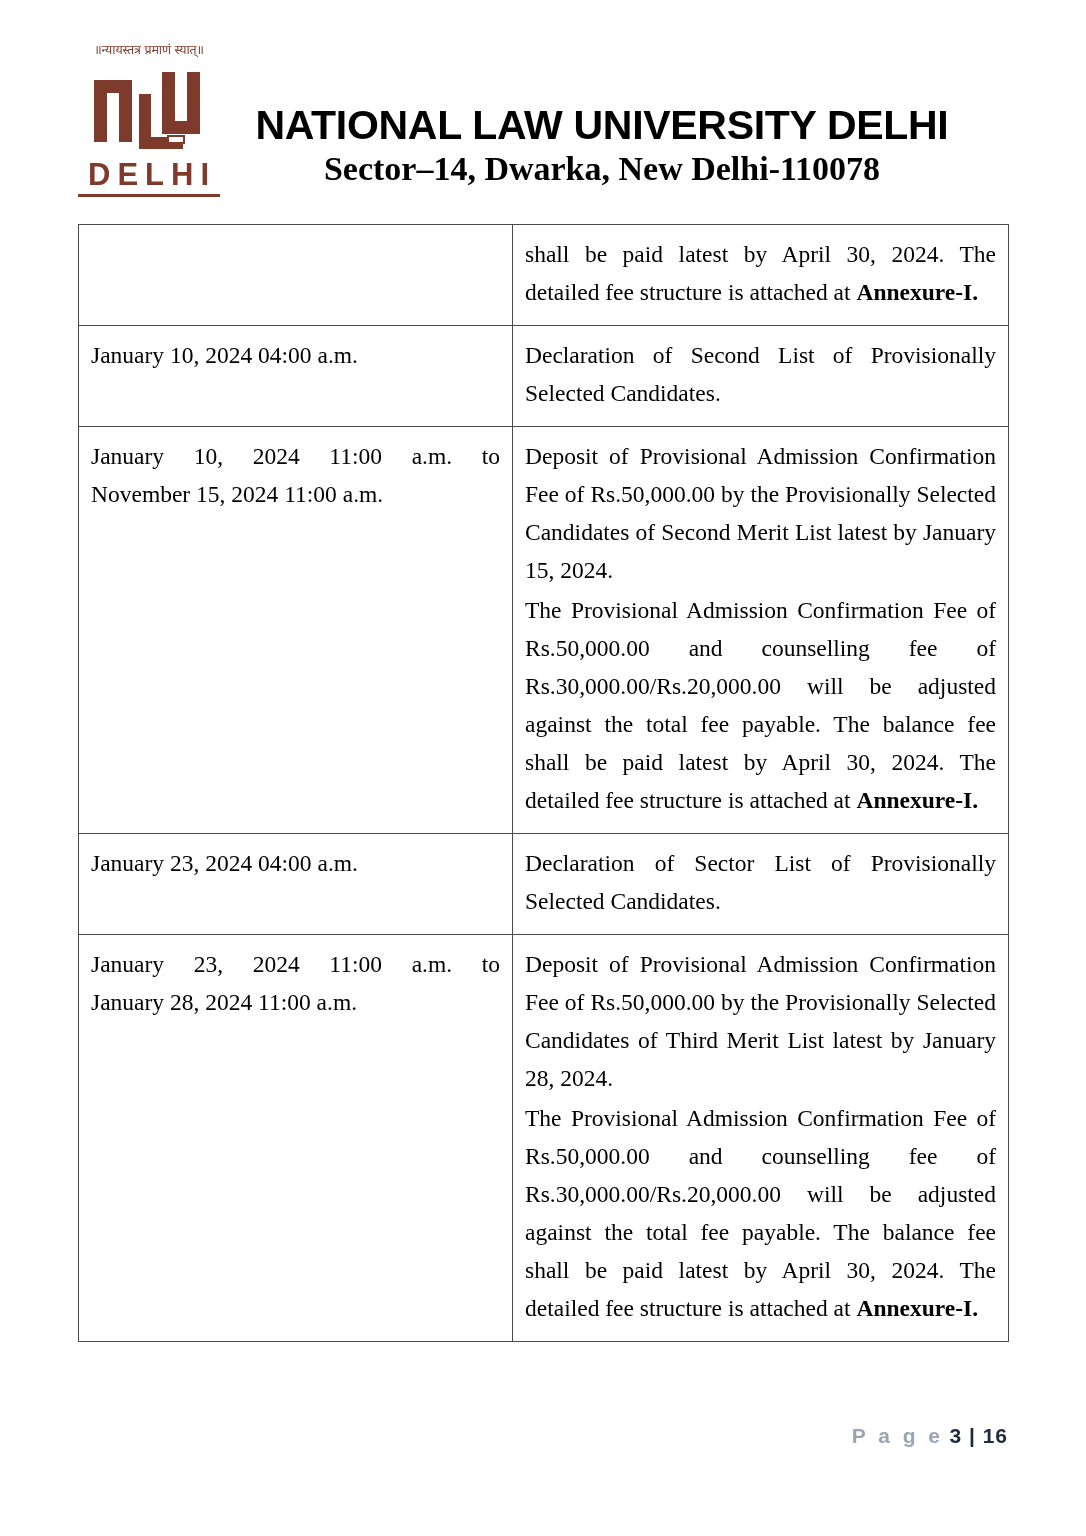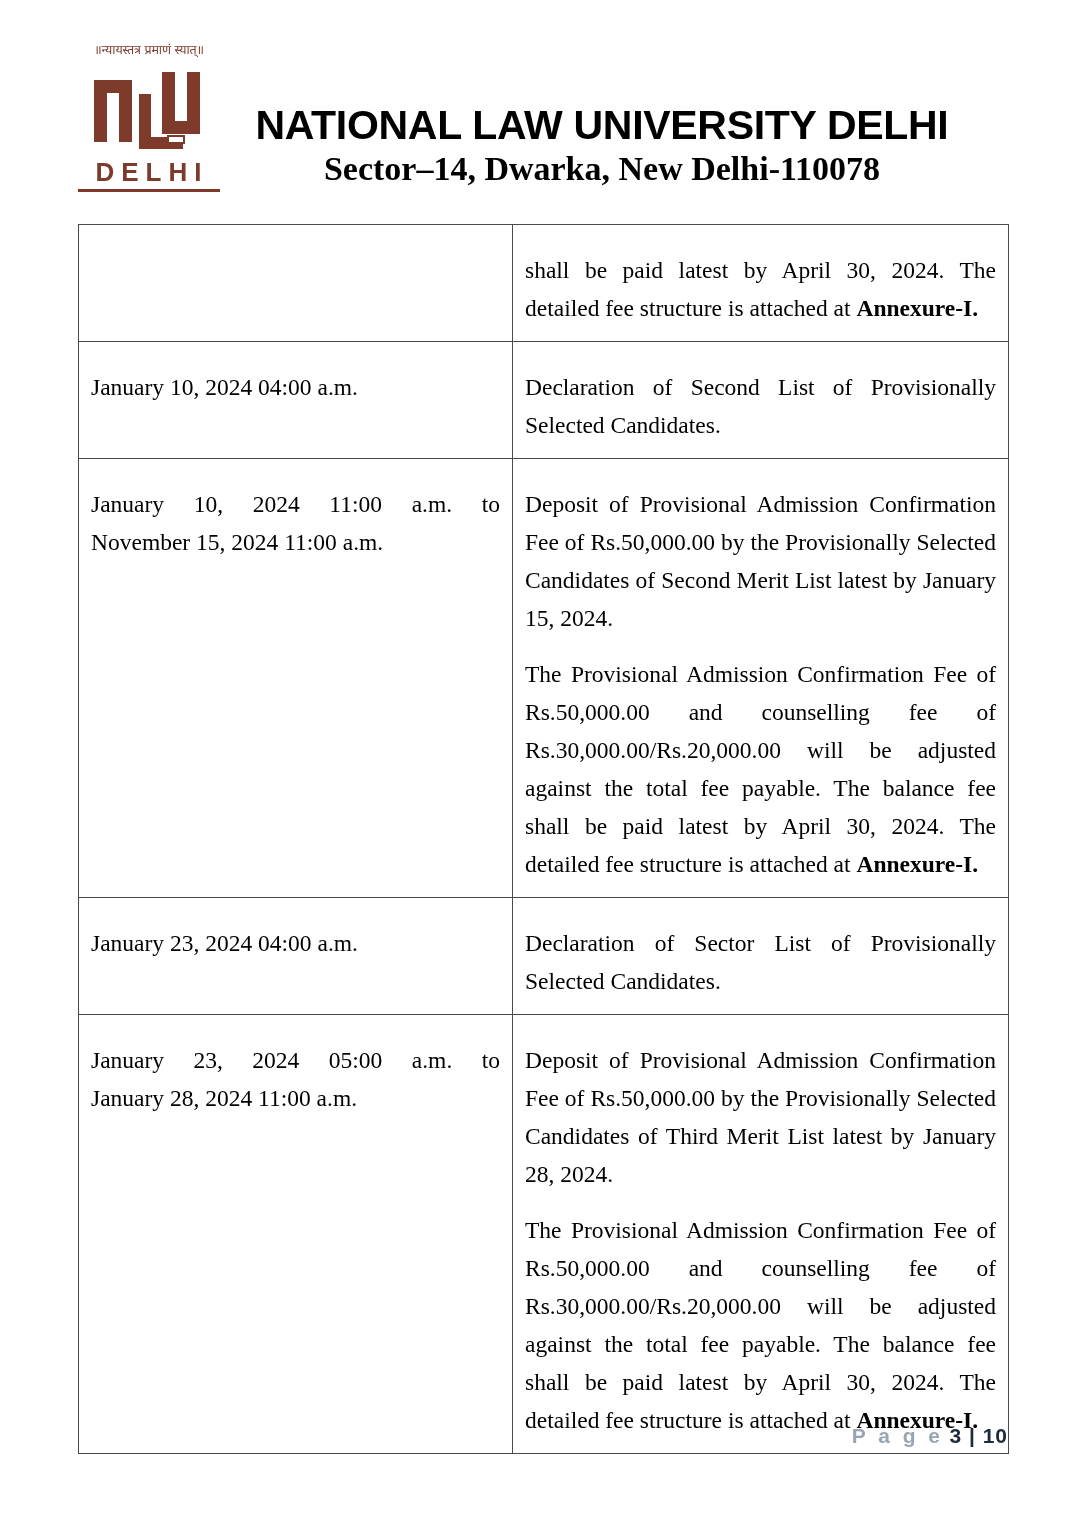--- a/index.html
+++ b/index.html
@@ -42,21 +42,21 @@
   }
   .logo-mark {
     position: relative;
     width: 146px;
     height: 96px;
     margin-top: 5px;
   }
   .logo-mark svg { display: block; }
   .logo-delhi {
     font-family: "Liberation Sans", "DejaVu Sans", sans-serif;
-    font-size: 26px;
+    font-size: 31px;
     font-weight: 700;
     color: #7E3B2C;
     letter-spacing: 7px;
     line-height: 1;
     margin-top: 1px;
     padding-left: 6px;
   }
   .logo-rule {
     width: 142px;
     height: 3px;
@@ -95,21 +95,21 @@
     position: absolute;
     left: 78px;
     top: 224px;
     width: 930px;
     border-collapse: collapse;
     table-layout: fixed;
   }
   .sched-table td {
     border: 1px solid #4a4a4a;
     vertical-align: top;
-    padding: 26px 12px 14px 12px;
+    padding: 10px 12px 14px 12px;
   }
   .col-date { width: 434px; }
   .col-desc { width: 496px; }
 
   .cell-date {
     font-size: 23.5px;
     line-height: 38px;
     color: #000000;
     text-align: justify;
     text-justify: inter-word;
@@ -129,21 +129,21 @@
     color: #000000;
     text-align: justify;
     text-justify: inter-word;
     hyphens: none;
   }
   .cell-desc p {
     margin: 0 0 0 0;
     text-align: justify;
   }
   .cell-desc p + p {
-    margin-top: 18px;
+    margin-top: 2px;
   }
   .cell-desc b {
     font-weight: 700;
   }
   .just-left { text-align-last: left; }
 
   
   .footer {
     position: absolute;
     left: 0;
@@ -236,30 +236,30 @@
         <td class="cell-date">
           <span class="line-plain">January 23, 2024 04:00 a.m.</span>
         </td>
         <td class="cell-desc">
           <p class="just-left">Declaration of Sector List of Provisionally Selected Candidates.</p>
         </td>
       </tr>
 
       <tr>
         <td class="cell-date">
-          <span class="line-to">January 23, 2024 05:00 a.m.   to</span>
+          <span class="line-to">January 23, 2024 11:00 a.m.   to</span>
           <span class="line-plain">January 28, 2024 11:00 a.m.</span>
         </td>
         <td class="cell-desc">
           <p class="just-left">Deposit of Provisional Admission Confirmation Fee of Rs.50,000.00 by the Provisionally Selected Candidates of Third Merit List latest by January 28, 2024.</p>
           <p class="just-left"><span>The Provisional Admission Confirmation Fee of Rs.50,000.00 and counselling fee of Rs.30,000.00/Rs.20,000.00 will be adjusted against the total fee payable. The balance fee shall be paid latest by April 30, 2024. The detailed fee structure is attached at </span><b>Annexure-I.</b></p>
         </td>
       </tr>
 
     </tbody>
   </table>
 
   <div class="footer">
     <span class="pg-word">P a g e</span>
-    <span class="pg-num">3 | 10</span>
+    <span class="pg-num">3 | 16</span>
   </div>
 
 </div>
 
 </body></html>

